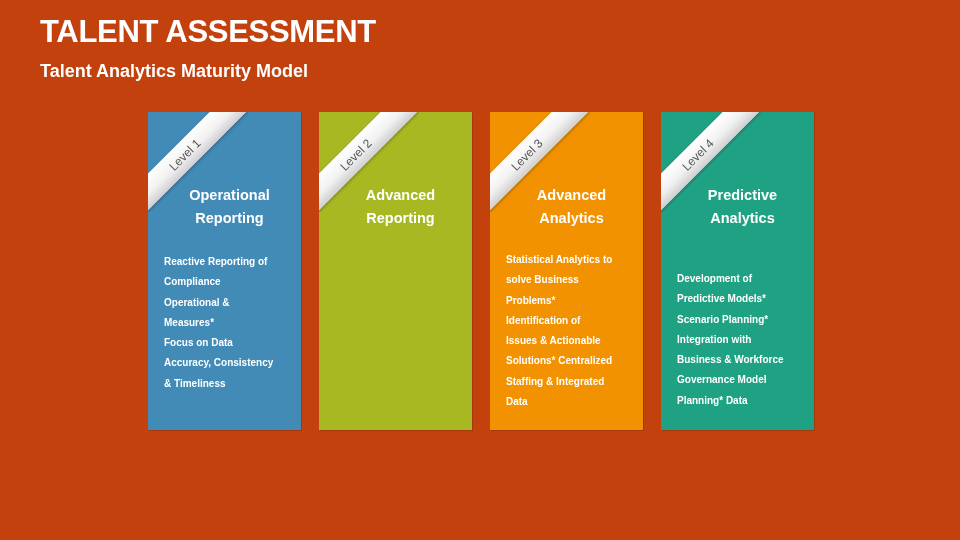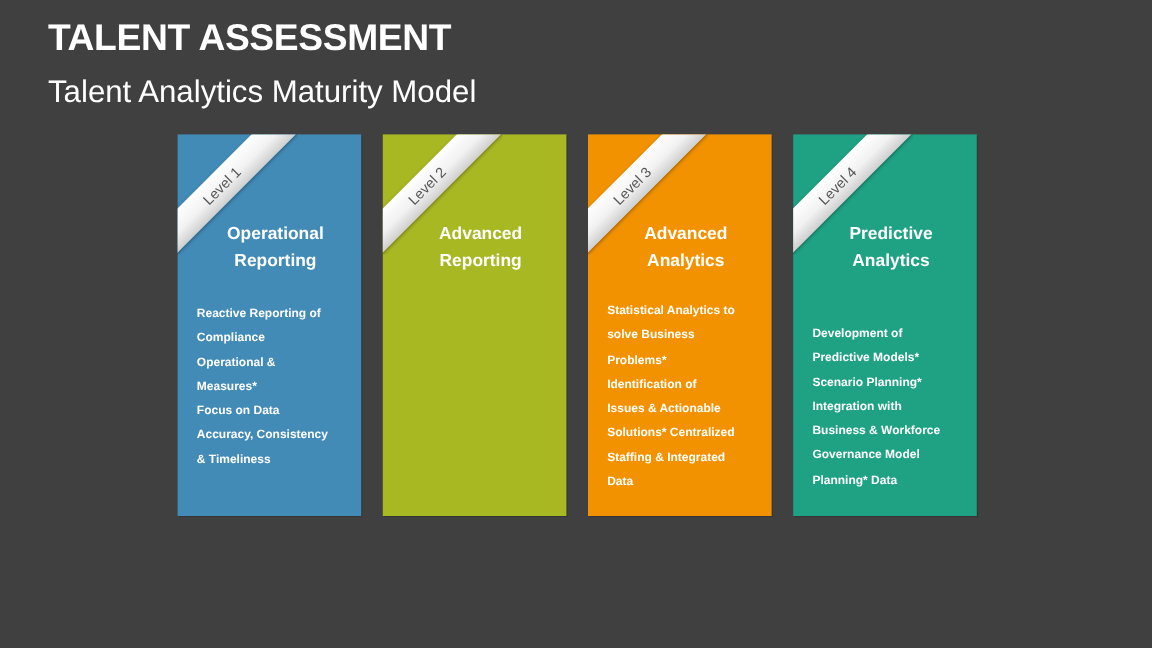--- a/index.html
+++ b/index.html
@@ -1,28 +1,28 @@
 <!DOCTYPE html>
 <html><head>
   <meta charset="utf-8">
   <style>
     * { margin: 0; padding: 0; box-sizing: border-box; }
     html, body {
       width: 960px; height: 540px; overflow: hidden;
       background: #253a54;
       font-family: "Liberation Sans", "DejaVu Sans", sans-serif;
     }
-    .slide { position: relative; width: 960px; height: 540px; background: #404040; }
+    .slide { position: relative; width: 960px; height: 540px; background: #c2410c; }
     .title {
       position: absolute; left: 40px; top: 14px;
       color: #ffffff; font-size: 31px; font-weight: bold; letter-spacing: -0.3px;
     }
     .subtitle {
       position: absolute; left: 40px; top: 61px;
-      color: #ffffff; font-size: 26px;
+      color: #ffffff; font-size: 18px; font-weight: bold;
     }
     .card {
       position: absolute; top: 112px; width: 153px; height: 318px;
       overflow: hidden;
       box-shadow: 1px 1px 0 rgba(0,0,0,0.15);
     }
     .card .ribbon-wrap {
       position: absolute; left: 0; top: 0; width: 100px; height: 100px; overflow: hidden;
     }
     .card .ribbon {

